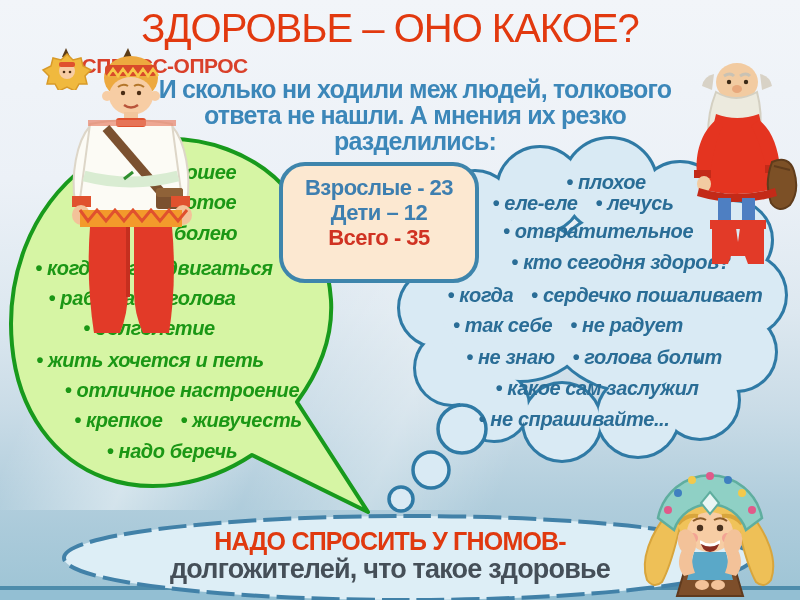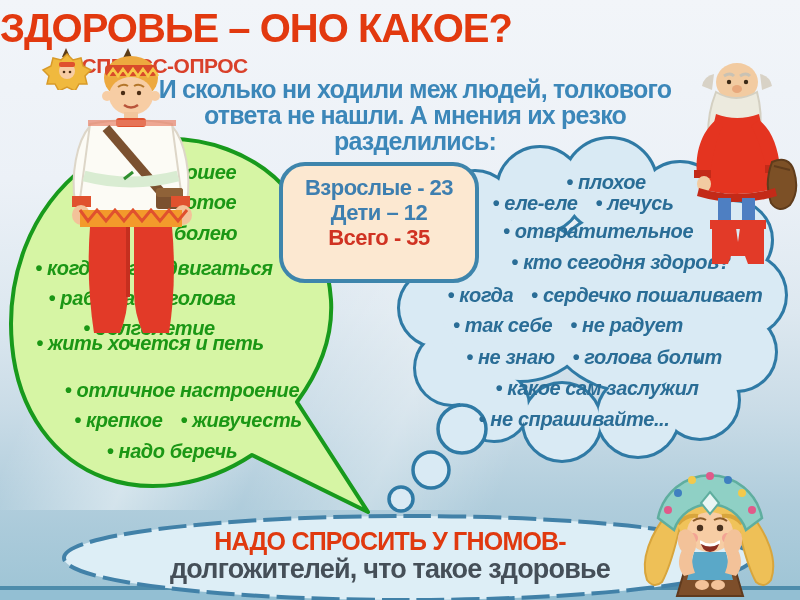--- a/index.html
+++ b/index.html
@@ -6,41 +6,41 @@
   .slide{
     position:relative;width:800px;height:600px;overflow:hidden;
     font-family:"Liberation Sans","DejaVu Sans",sans-serif;
     background:linear-gradient(to bottom,#f2f5f9 0%,#ecf1f7 30%,#dde8f0 52%,#cadce7 68%,#b0cddc 84%,#9dc4d5 100%);
   }
   .diag-light{position:absolute;left:0;top:250px;width:800px;height:260px;z-index:1;
     background:linear-gradient(112deg,rgba(255,255,255,0) 10%,rgba(255,255,255,.45) 24%,rgba(255,255,255,0) 38%,rgba(255,255,255,.3) 52%,rgba(255,255,255,0) 66%);}
   .bottom-strip{position:absolute;left:0;top:586px;width:800px;height:14px;z-index:1;
     background:#93bfd3;border-top:4px solid #4d8cab;box-sizing:border-box;}
   
-  .title{position:absolute;left:0;top:6px;width:780px;text-align:left;z-index:3;
-    font-size:40px;font-weight:bold;letter-spacing:-1px;color:var(--title-red);}
+  .title{position:absolute;left:0;top:6px;width:780px;text-align:center;z-index:3;
+    font-size:40px;font-weight:normal;letter-spacing:-1px;color:var(--title-red);}
   .survey{position:absolute;left:55px;top:54px;z-index:3;
     font-size:21px;font-weight:bold;letter-spacing:-0.5px;color:var(--survey-red);}
   .intro{position:absolute;left:30px;top:76px;width:770px;text-align:center;z-index:3;
     font-size:25px;font-weight:bold;letter-spacing:-0.8px;line-height:26px;color:var(--intro-blue);}
   
   .green-bubble-svg{position:absolute;left:0;top:0;z-index:2;}
   .green-bubble-svg path{fill:var(--green-fill);stroke:var(--green-stroke);stroke-width:4;stroke-linejoin:round;}
   .cloud-svg{position:absolute;left:0;top:0;z-index:2;}
   .op-line{position:absolute;white-space:nowrap;transform:translateX(-50%);
     font-weight:bold;font-style:italic;font-size:20px;letter-spacing:-0.4px;line-height:24px;}
   .op{margin:0 9px;}
   .green-lines{position:absolute;left:0;top:0;width:800px;height:600px;z-index:3;color:var(--green-text);pointer-events:none;}
   .green-lines .op-line:nth-child(1){left:188px;top:160px}
   .green-lines .op-line:nth-child(2){left:188px;top:190px}
   .green-lines .op-line:nth-child(3){left:186px;top:221px}
   .green-lines .op-line:nth-child(4){left:154px;top:256px}
   .green-lines .op-line:nth-child(5){left:142px;top:286px}
   .green-lines .op-line:nth-child(6){left:149px;top:316px}
-  .green-lines .op-line:nth-child(7){left:150px;top:331px}
+  .green-lines .op-line:nth-child(7){left:150px;top:348px}
   .green-lines .op-line:nth-child(8){left:182px;top:378px}
   .green-lines .op-line:nth-child(9){left:188px;top:408px}
   .green-lines .op-line:nth-child(10){left:172px;top:439px}
   .cloud-lines{position:absolute;left:0;top:0;width:800px;height:492px;z-index:3;color:var(--cloud-text);pointer-events:none;}
   .cloud-lines .op-line:nth-child(1){left:606px;top:170px}
   .cloud-lines .op-line:nth-child(2){left:583px;top:191px}
   .cloud-lines .op-line:nth-child(3){left:598px;top:219px}
   .cloud-lines .op-line:nth-child(4){left:621px;top:250px}
   .cloud-lines .op-line:nth-child(5){left:605px;top:283px}
   .cloud-lines .op-line:nth-child(6){left:568px;top:313px}

